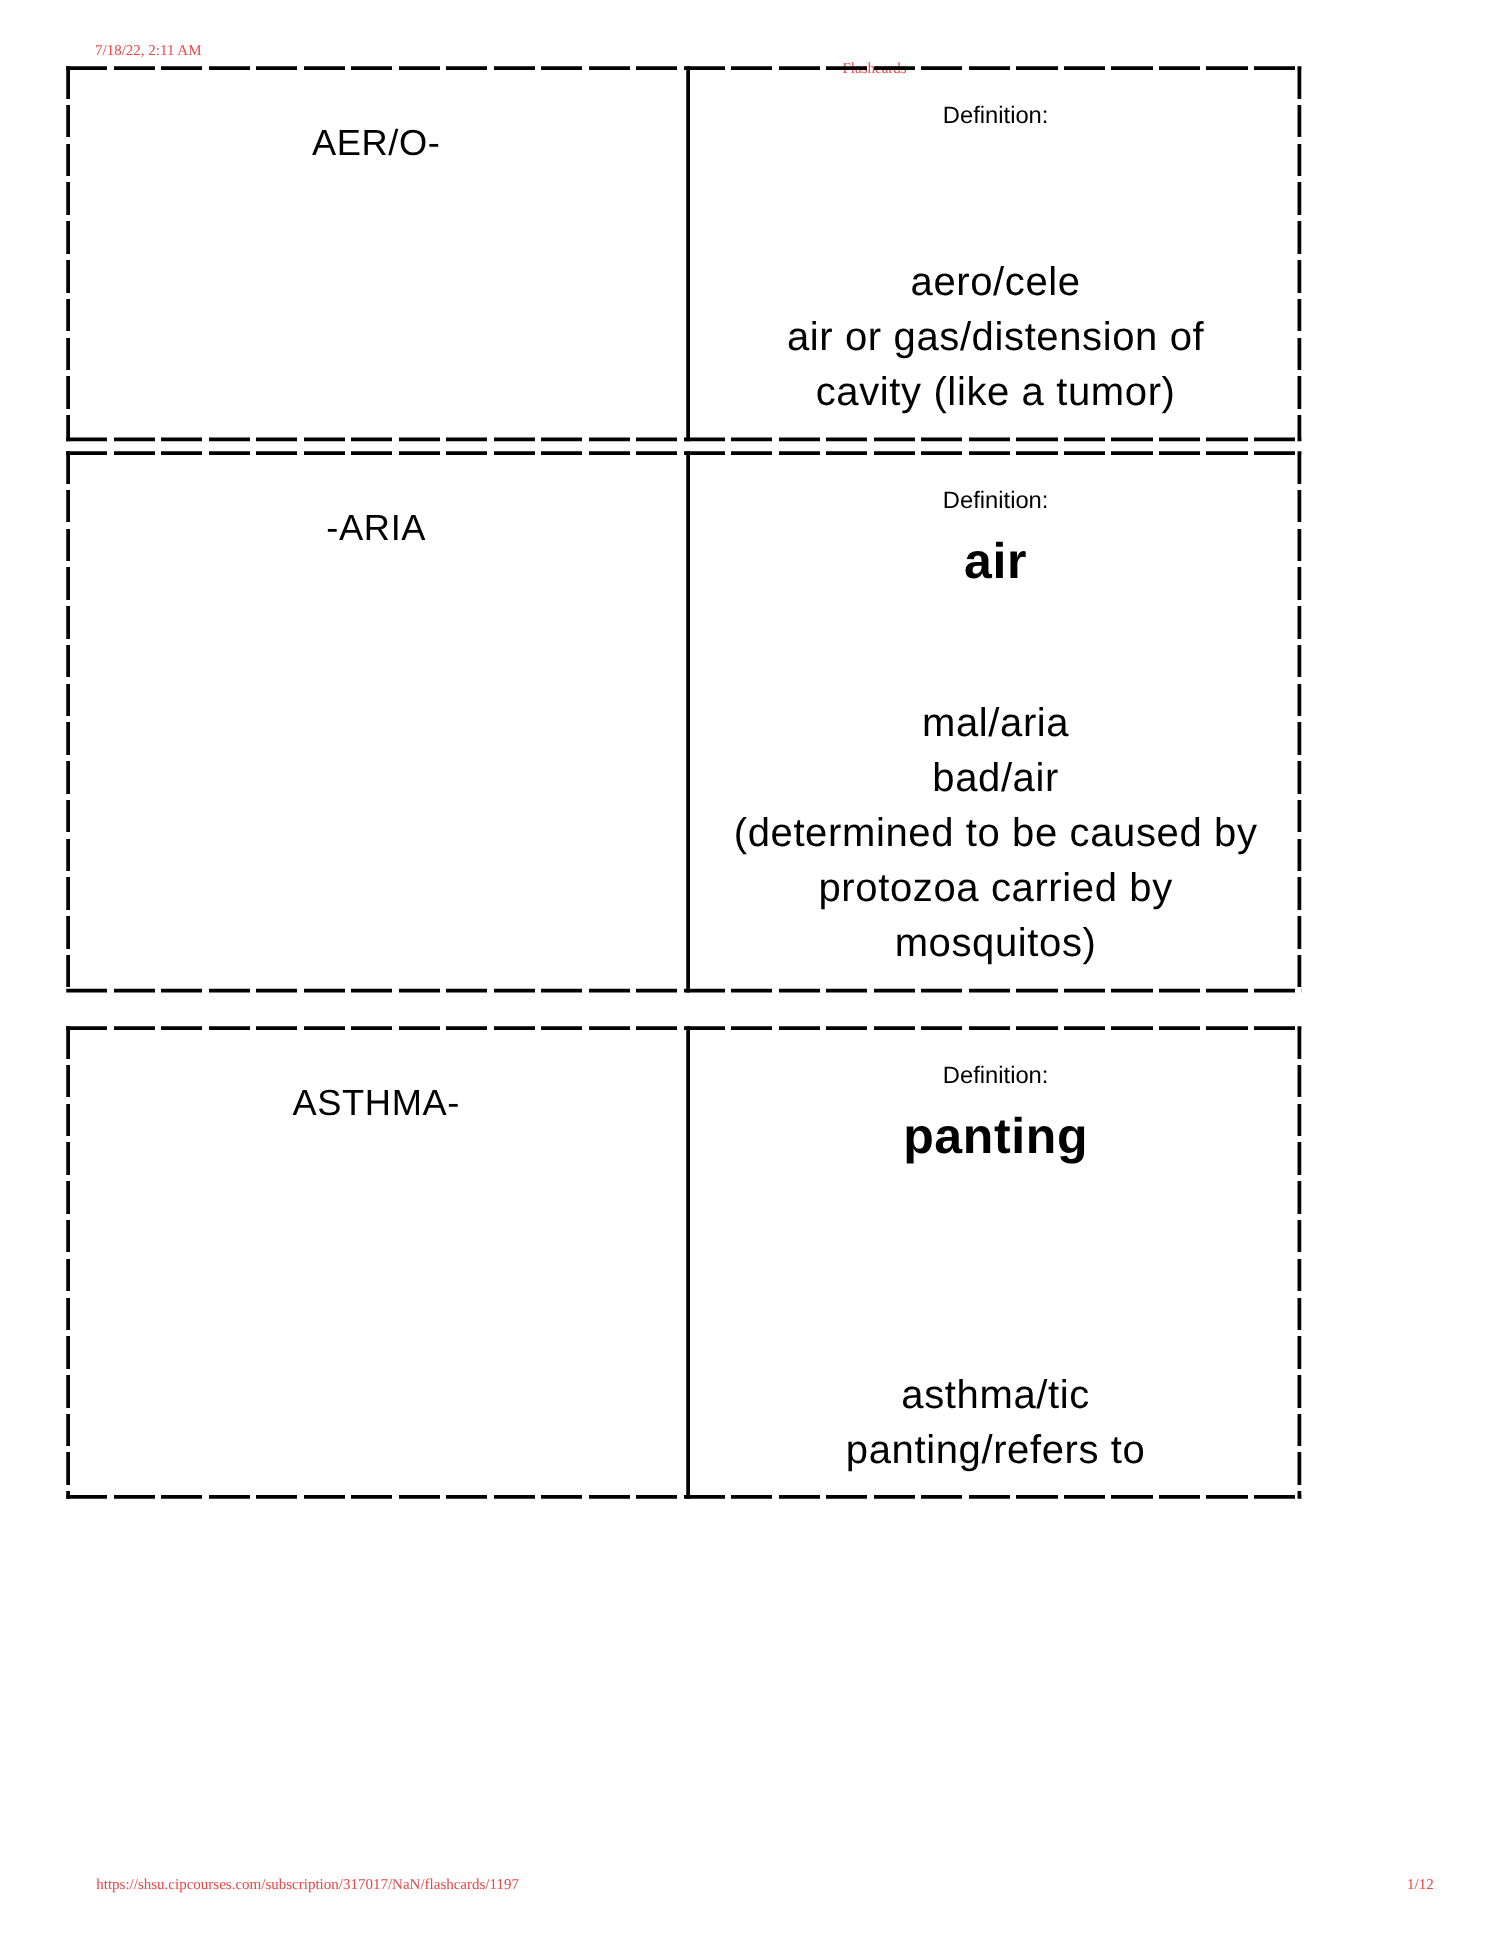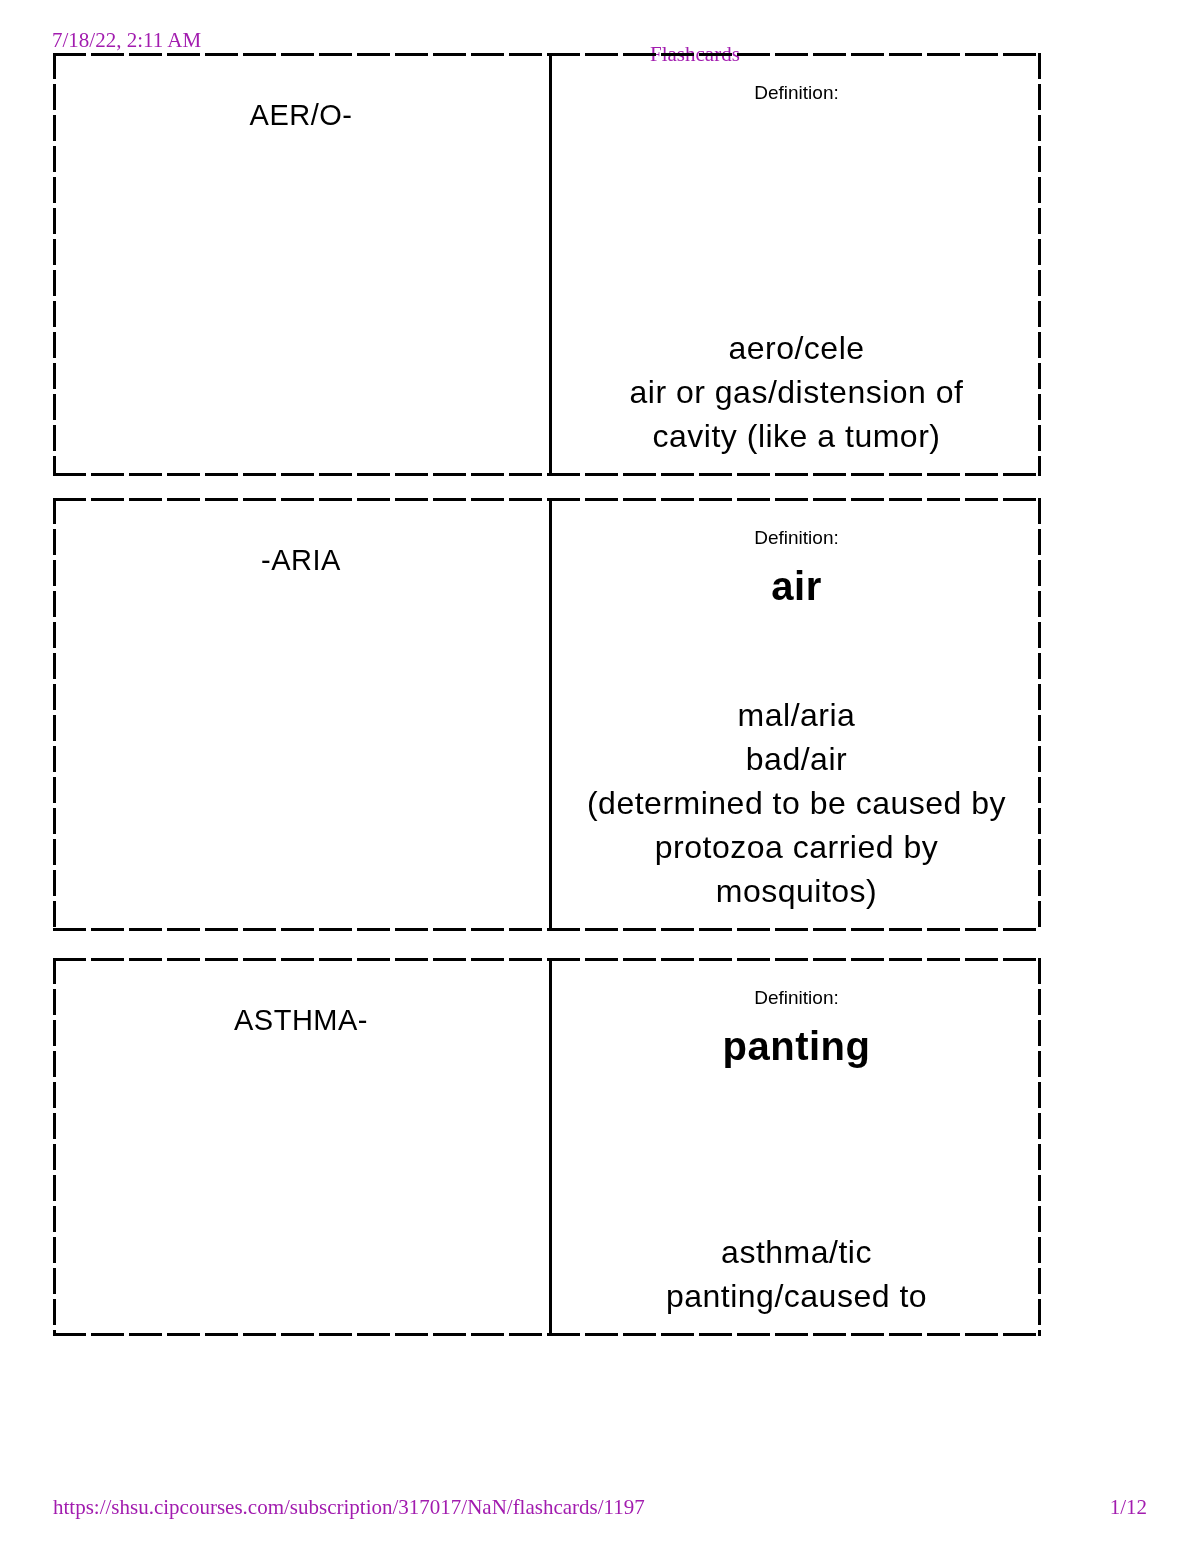--- a/index.html
+++ b/index.html
@@ -14,24 +14,25 @@
     background: #ffffff;
     font-family: "Liberation Sans", sans-serif;
     color: #000000;
     overflow: hidden;
   }
 
   
   .print-meta {
     position: absolute;
     font-family: "Liberation Serif", serif;
-    font-size: 21px;
+    font-size: 12px;
     line-height: 20px;
-    color: #a21caf;
+    color: #ef4444;
     white-space: nowrap;
+    margin-left: 24px;
   }
   .header-date  { left: 52px;  top: 30px; }
   .header-title { left: 650px; top: 44px; }
   .footer-url   { left: 53px;  top: 1497px; }
   .footer-page  { right: 53px; top: 1497px; }
 
   
   .cards {
     position: absolute;
     left: 53px;
@@ -45,21 +46,21 @@
     
     background-image:
       repeating-linear-gradient(to right,  #000 0 33px, transparent 33px 38px),
       repeating-linear-gradient(to right,  #000 0 33px, transparent 33px 38px),
       repeating-linear-gradient(to bottom, #000 0 26px, transparent 26px 31px),
       repeating-linear-gradient(to bottom, #000 0 26px, transparent 26px 31px);
     background-position: 0 0, 0 100%, 0 0, 100% 0;
     background-size: 100% 3px, 100% 3px, 3px 100%, 3px 100%;
     background-repeat: no-repeat;
   }
-  .card-1 { height: 423px; margin-bottom: 22px; }
+  .card-1 { height: 300px; margin-bottom: 8px; }
   .card-2 { height: 433px; margin-bottom: 27px; }
   .card-3 { height: 378px; }
 
   .cell { box-sizing: border-box; }
 
   .term-cell {
     width: 496px;
     padding-top: 45px;
     text-align: center;
   }
@@ -139,21 +140,21 @@
 
     <section class="card card-3">
       <div class="cell term-cell">
         <div class="term">ASTHMA-</div>
       </div>
       <div class="cell def-cell">
         <div class="def-label">Definition:</div>
         <div class="def-term">panting</div>
         <div class="def-spacer"></div>
         <div class="def-example">asthma/tic
-panting/caused to</div>
+panting/refers to</div>
       </div>
     </section>
 
   </div>
 
   <div class="print-meta footer-url">https://shsu.cipcourses.com/subscription/317017/NaN/flashcards/1197</div>
   <div class="print-meta footer-page">1/12</div>
 
 </div>
 

